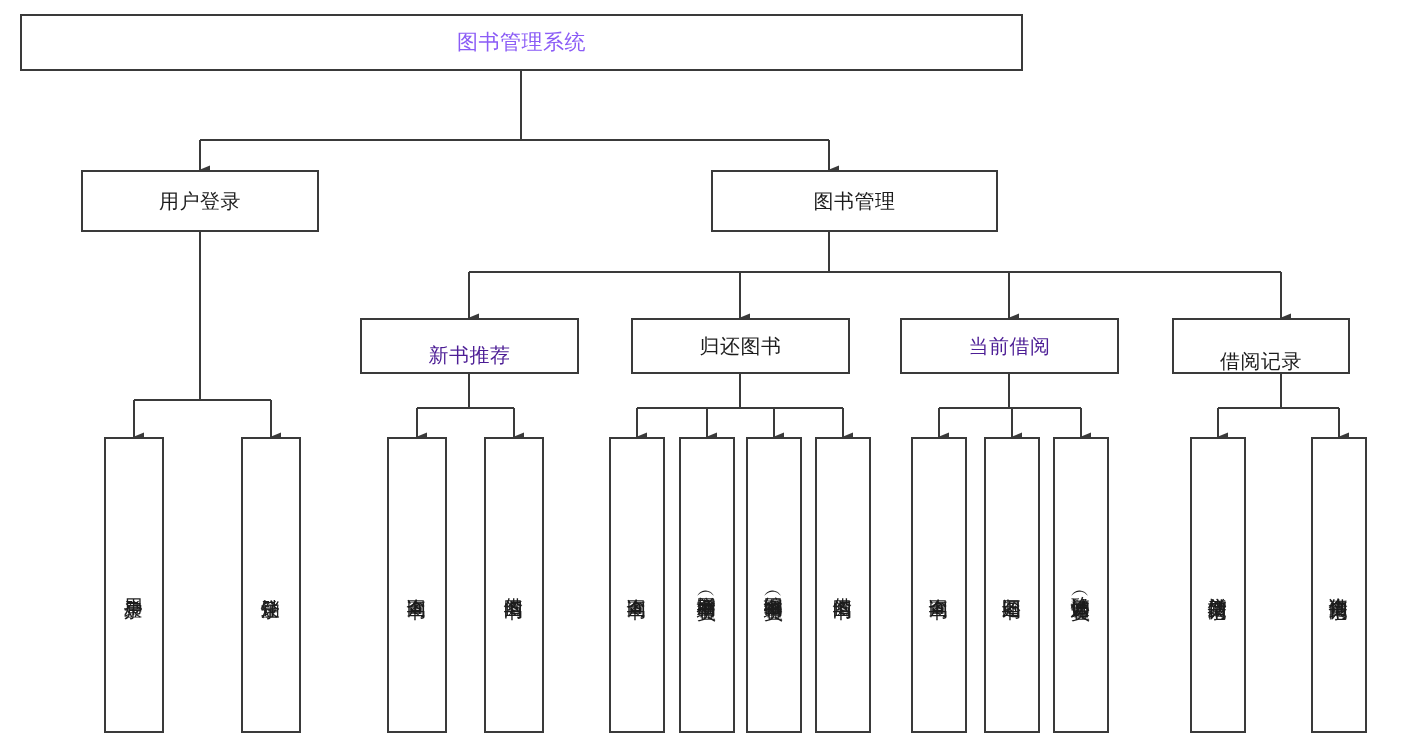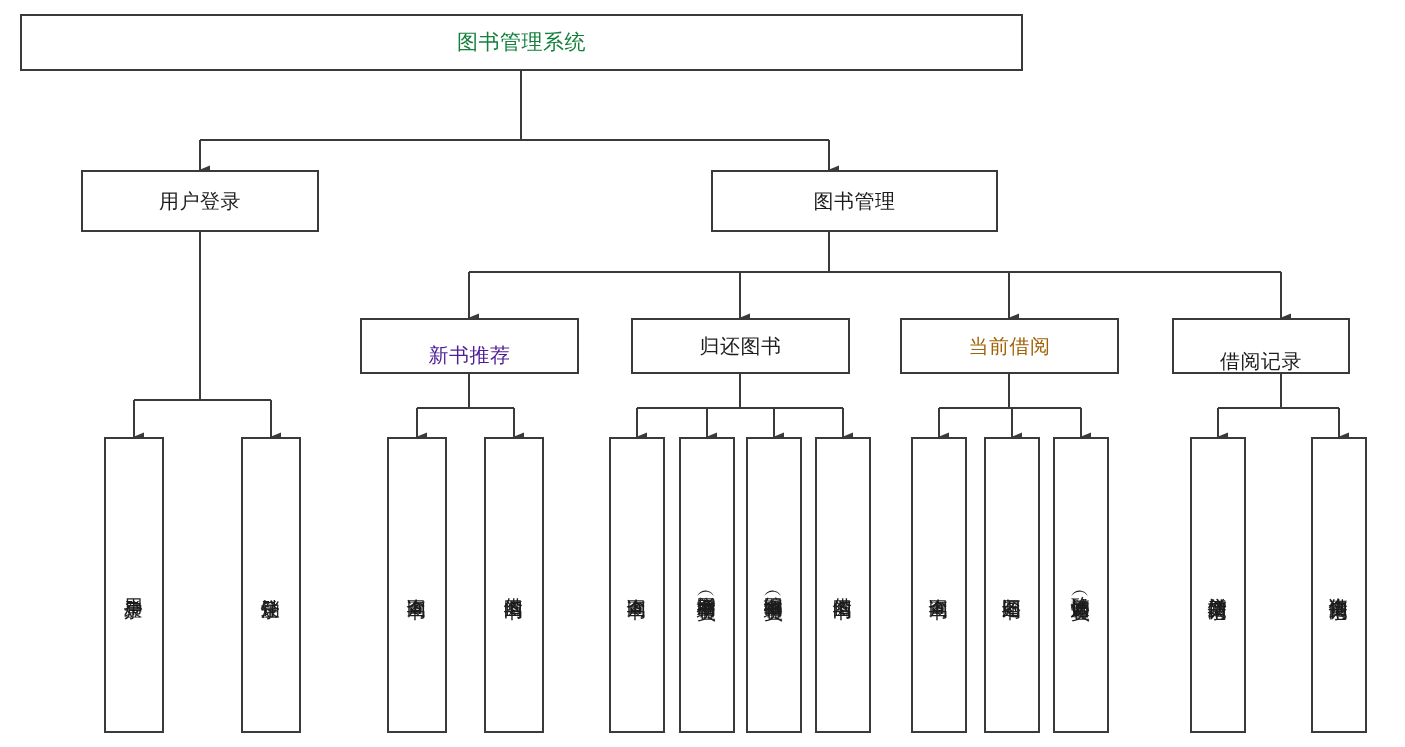--- a/index.html
+++ b/index.html
@@ -111,36 +111,36 @@
         <line x1="1081" y1="408" x2="1081" y2="437" stroke="#3a3a3a" stroke-width="2.4" shape-rendering="crispEdges" marker-end="url(#arrowhead)"></line>
         <line x1="1281" y1="374" x2="1281" y2="408" stroke="#3a3a3a" stroke-width="2.4" shape-rendering="crispEdges"></line>
         <line x1="1218" y1="408" x2="1339" y2="408" stroke="#3a3a3a" stroke-width="2.4" shape-rendering="crispEdges"></line>
         <line x1="1218" y1="408" x2="1218" y2="437" stroke="#3a3a3a" stroke-width="2.4" shape-rendering="crispEdges" marker-end="url(#arrowhead)"></line>
         <line x1="1339" y1="408" x2="1339" y2="437" stroke="#3a3a3a" stroke-width="2.4" shape-rendering="crispEdges" marker-end="url(#arrowhead)"></line>
       </g>
   </svg>
 
   <div id="nodes-layer">
       <div class="node-box node-root" style="left: 20px; top: 14px; width: 1003px; height: 57px; border-color: rgb(58, 58, 58); background: rgb(255, 255, 255);">
-        <div class="node-label" style="color: #15803d; text-align: right;">图书管理系统</div>
+        <div class="node-label" style="color: #8b5cf6; text-align: right;">图书管理系统</div>
       </div>
       <div class="node-box node-l1" style="left: 81px; top: 170px; width: 238px; height: 62px; border-color: rgb(58, 58, 58); background: rgb(255, 255, 255);">
         <div class="node-label" style="color: rgb(28, 28, 28);">用户登录</div>
       </div>
       <div class="node-box node-l1" style="left: 711px; top: 170px; width: 287px; height: 62px; border-color: rgb(58, 58, 58); background: rgb(255, 255, 255);">
         <div class="node-label" style="color: rgb(28, 28, 28);">图书管理</div>
       </div>
       <div class="node-box node-l2" style="left: 360px; top: 318px; width: 219px; height: 56px; border-color: rgb(58, 58, 58); background: rgb(255, 255, 255);">
         <div class="node-label" style="color: #4c1d95; margin-top: 19px;">新书推荐</div>
       </div>
       <div class="node-box node-l2" style="left: 631px; top: 318px; width: 219px; height: 56px; border-color: rgb(58, 58, 58); background: rgb(255, 255, 255);">
         <div class="node-label" style="color: rgb(28, 28, 28);">归还图书</div>
       </div>
       <div class="node-box node-l2" style="left: 900px; top: 318px; width: 219px; height: 56px; border-color: rgb(58, 58, 58); background: rgb(255, 255, 255);">
-        <div class="node-label" style="color: #a16207;">当前借阅</div>
+        <div class="node-label" style="color: #4c1d95;">当前借阅</div>
       </div>
       <div class="node-box node-l2" style="left: 1172px; top: 318px; width: 178px; height: 56px; border-color: rgb(58, 58, 58); background: rgb(255, 255, 255); align-items: flex-end;">
         <div class="node-label" style="color: rgb(28, 28, 28);">借阅记录</div>
       </div>
       <div class="node-box node-leaf" style="left: 104px; top: 437px; width: 60px; height: 296px; border-color: rgb(58, 58, 58); background: rgb(255, 255, 255);">
         <div class="node-label" style="color: rgb(28, 28, 28);">用户登录</div>
       </div>
       <div class="node-box node-leaf" style="left: 241px; top: 437px; width: 60px; height: 296px; border-color: rgb(58, 58, 58); background: rgb(255, 255, 255);">
         <div class="node-label" style="color: rgb(28, 28, 28);">注销登录</div>
       </div>

